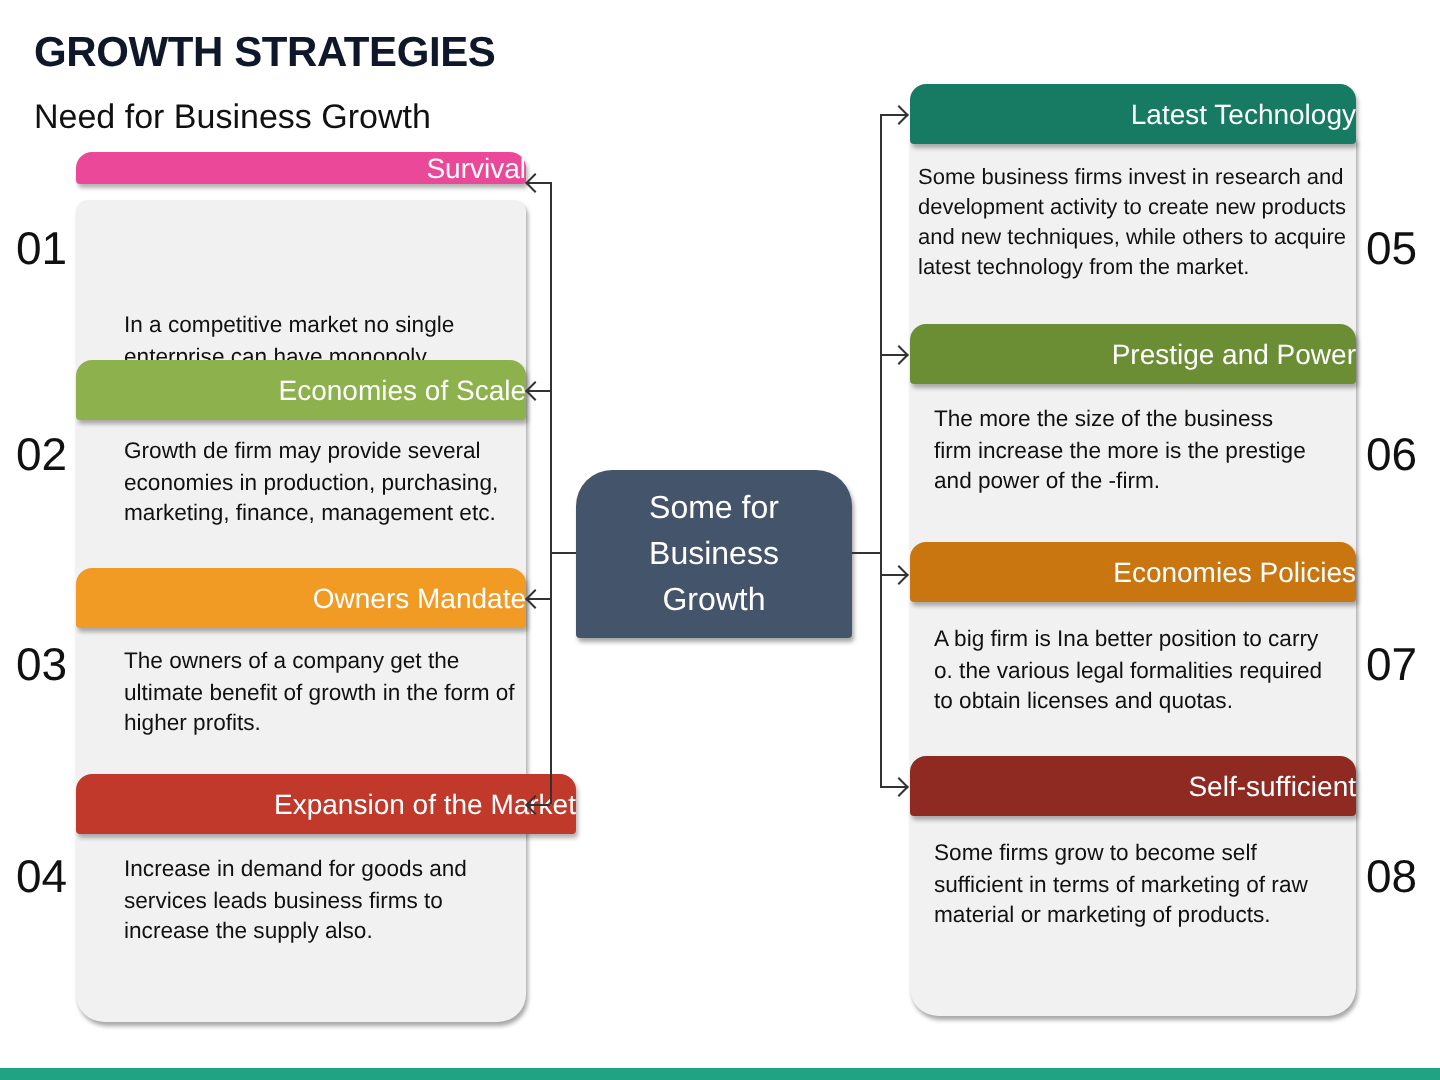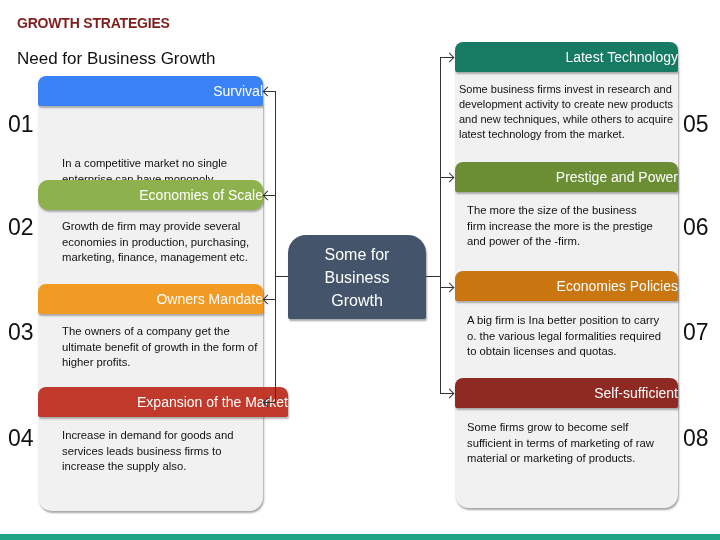--- a/index.html
+++ b/index.html
@@ -1,18 +1,18 @@
 <!DOCTYPE html>
 <html><head>
 <meta charset="utf-8">
 <style>
   * { box-sizing: border-box; margin: 0; padding: 0; }
   html, body { width: 720px; height: 540px; background: #ffffff; overflow: hidden; }
   body { position: relative; font-family: "Liberation Sans", "DejaVu Sans", sans-serif; color: #111; }
-  .title { position: absolute; left: 17px; top: 15px; font-size: 14px; font-weight: bold; letter-spacing: -0.2px; color: #7f1d1d; }
+  .title { position: absolute; left: 17px; top: 15px; font-size: 21px; font-weight: bold; letter-spacing: -0.2px; color: #0f172a; }
   .subtitle { position: absolute; left: 17px; top: 49px; font-size: 17px; color: #111; }
   .card { position: absolute; background: #f1f1f1; border-radius: 6px 6px 14px 14px;
           box-shadow: 1px 2px 2px rgba(0,0,0,0.35); }
   .card-body { position: absolute; font-size: 11.3px; line-height: 15.6px; color: #111; }
   .hdr { position: absolute; border-radius: 8px 8px 2px 2px; color: #fff; font-size: 14px;
          display: flex; align-items: center; justify-content: flex-end; box-shadow: 1px 2px 2px rgba(0,0,0,0.3); }
   .num { position: absolute; font-size: 23px; color: #111; }
   .center { position: absolute; left: 288px; top: 235px; width: 138px; height: 84px; border-radius: 18px 18px 2px 2px;
             background: #44546a; color: #fff; font-size: 16px; line-height: 23px; text-align: center;
             display: flex; align-items: center; justify-content: center; box-shadow: 1px 2px 2px rgba(0,0,0,0.35); }
@@ -23,27 +23,27 @@
   .footer { position: absolute; left: 0; top: 534px; width: 720px; height: 6px; background: #1fa383; }
 </style>
 </head>
 <body>
 
 <div class="title">GROWTH STRATEGIES</div>
 <div class="subtitle">Need for Business Growth</div>
 
 <div class="card" style="left:38px; top:100px; width:225px; height:411px;"></div>
 
-<div class="hdr" style="left:38px; top:76px; width:225px; height:30px; background:#3b82f6;">
+<div class="hdr" style="left:38px; top:76px; width:225px; height:16px; background:#ec4899;">
   <span>Survival</span>
 </div>
 <div class="num" style="left:8px; top:111px;">01</div>
 <div class="card-body" style="left:62px; top:116px; width:195px;margin-top:40px;">In a competitive market no single enterprise can have monopoly.</div>
 
-<div class="hdr" style="left:38px; top:180px; width:225px; height:30px; background:#8db14c;border-radius:10px;">
+<div class="hdr" style="left:38px; top:180px; width:225px; height:30px; background:#8db14c;">
   <span>Economies of Scale</span>
 </div>
 <div class="num" style="left:8px; top:214px;">02</div>
 <div class="card-body" style="left:62px; top:219px; width:198px;">Growth de firm may provide several economies in production, purchasing, marketing, finance, management etc.</div>
 
 <div class="hdr" style="left:38px; top:284px; width:225px; height:30px; background:#f19a24;">
   <span>Owners Mandate</span>
 </div>
 <div class="num" style="left:8px; top:319px;">03</div>
 <div class="card-body" style="left:62px; top:324px; width:198px;">The owners of a company get the ultimate benefit of growth in the form of higher profits.</div>

